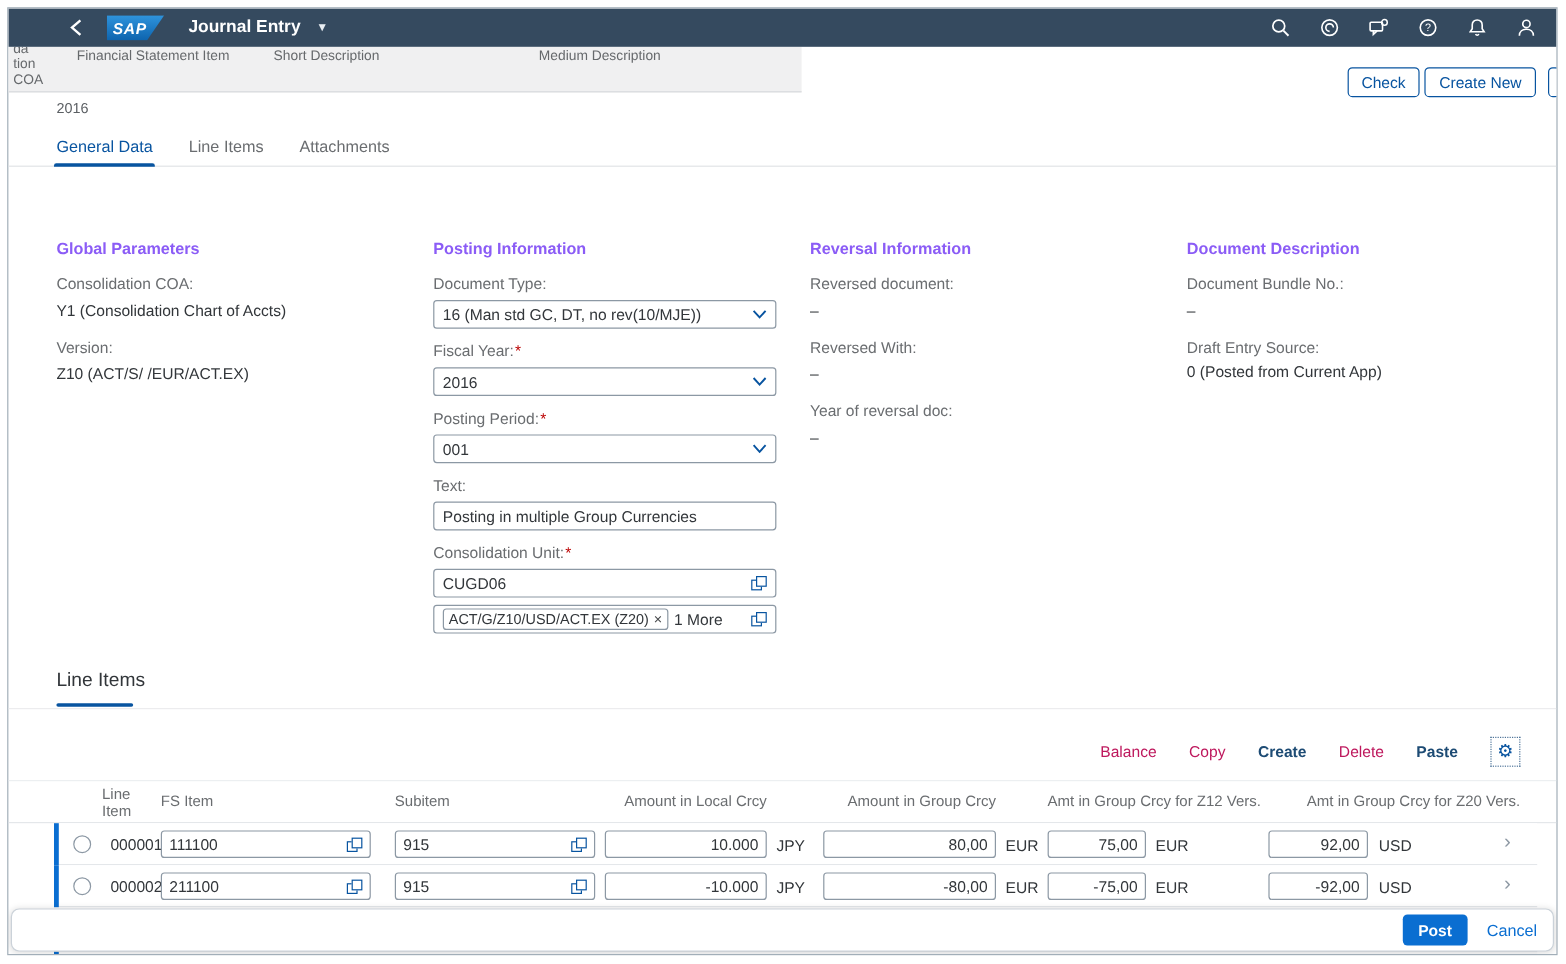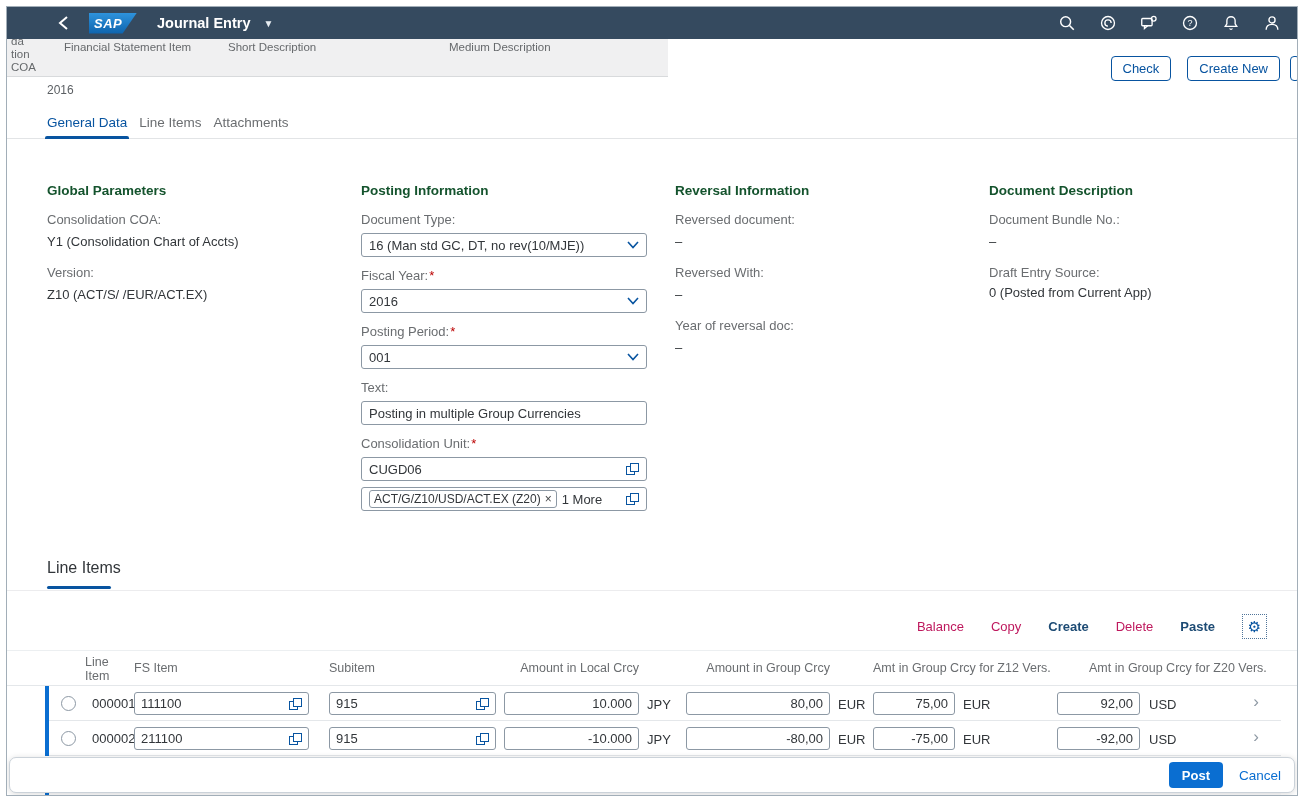--- a/index.html
+++ b/index.html
@@ -24,37 +24,37 @@
   .popup-band { position:absolute; left:0; top:32px; width:661px; height:38px; background:#f0f0f1;
     border-bottom:1px solid #d8dadc; overflow:hidden; z-index:2; font-size:11.5px; color:#66696c; }
   .popup-band .pcol { position:absolute; top:-4px; line-height:13px; }
   .pcol.c1 { left:4px; width:30px; }
   .pcol.c2 { left:57px; top:2px; }
   .pcol.c3 { left:221px; top:2px; }
   .pcol.c4 { left:442px; top:2px; }
   .popup-cell { position:absolute; left:40px; top:76px; font-size:12px; color:#5b5f63; }
 
   
-  .hdr-actions { position:absolute; top:49px; right:17px; display:flex; gap:16px; z-index:3; }
+  .hdr-actions { position:absolute; top:49px; right:17px; display:flex; gap:4px; z-index:3; }
   .btn-outline { height:25px; padding:0 11px; border:1px solid #0854a0; border-radius:4px; background:#fff;
     color:#0854a0; font-size:13px; display:flex; align-items:center; cursor:pointer; }
   .btn-partial { position:absolute; top:49px; right:-3px; width:10px; height:25px; border:1px solid #0854a0;
     border-radius:4px; background:#fff; z-index:3; }
 
   
   .tabbar { position:absolute; left:0; top:99px; right:0; height:33px; border-bottom:1px solid #e2e4e6;
-    display:flex; align-items:center; gap:12px; padding-left:40px; z-index:1; background:transparent; }
+    display:flex; align-items:center; gap:30px; padding-left:40px; z-index:1; background:transparent; }
   .tab { font-size:13.5px; color:#6a6d70; height:33px; display:flex; align-items:center; position:relative; cursor:pointer; }
   .tab.sel { color:#0854a0; }
   .tab.sel::after { content:""; position:absolute; left:-2px; right:-2px; bottom:0; height:3px; background:#0854a0; border-radius:2px 2px 0 0; }
 
   
   .fcol { position:absolute; top:176px; width:286px; font-size:13px; }
   .fcol.c1{ left:40px; } .fcol.c2{ left:354px; } .fcol.c3{ left:668px; } .fcol.c4{ left:982px; }
-  .ftitle { font-weight:bold; color:#14532d; font-size:13.5px; height:16px; }
+  .ftitle { font-weight:bold; color:#8b5cf6; font-size:13.5px; height:16px;margin-top:17px; }
   .flabel { color:#6a6d70; margin-top:13px; height:15px; }
   .flabel .req { color:#bb0000; margin-left:1px; }
   .fvalue { color:#32363a; margin-top:7px; height:15px; }
   .fctl { margin-top:6px; height:24px; border:1px solid #8c98a4; border-radius:3px; background:#fff;
     display:flex; align-items:center; padding:0 7px; color:#32363a; cursor:pointer; }
   .fctl .ctl-text { flex:1; white-space:nowrap; overflow:hidden; font-size:13px; color:#32363a; }
   .fctl input { flex:1; border:none; outline:none; font:inherit; color:#32363a; background:transparent; min-width:0; }
   .vh { width:13px; height:12px; position:relative; flex:none; margin-left:6px; cursor:pointer; }
   .vh::before { content:""; position:absolute; left:0; bottom:0; width:7px; height:7px; border:1.4px solid #0854a0; }
   .vh::after { content:""; position:absolute; right:0; top:0; width:7px; height:7px; border:1.4px solid #0854a0; background:#fff; }

